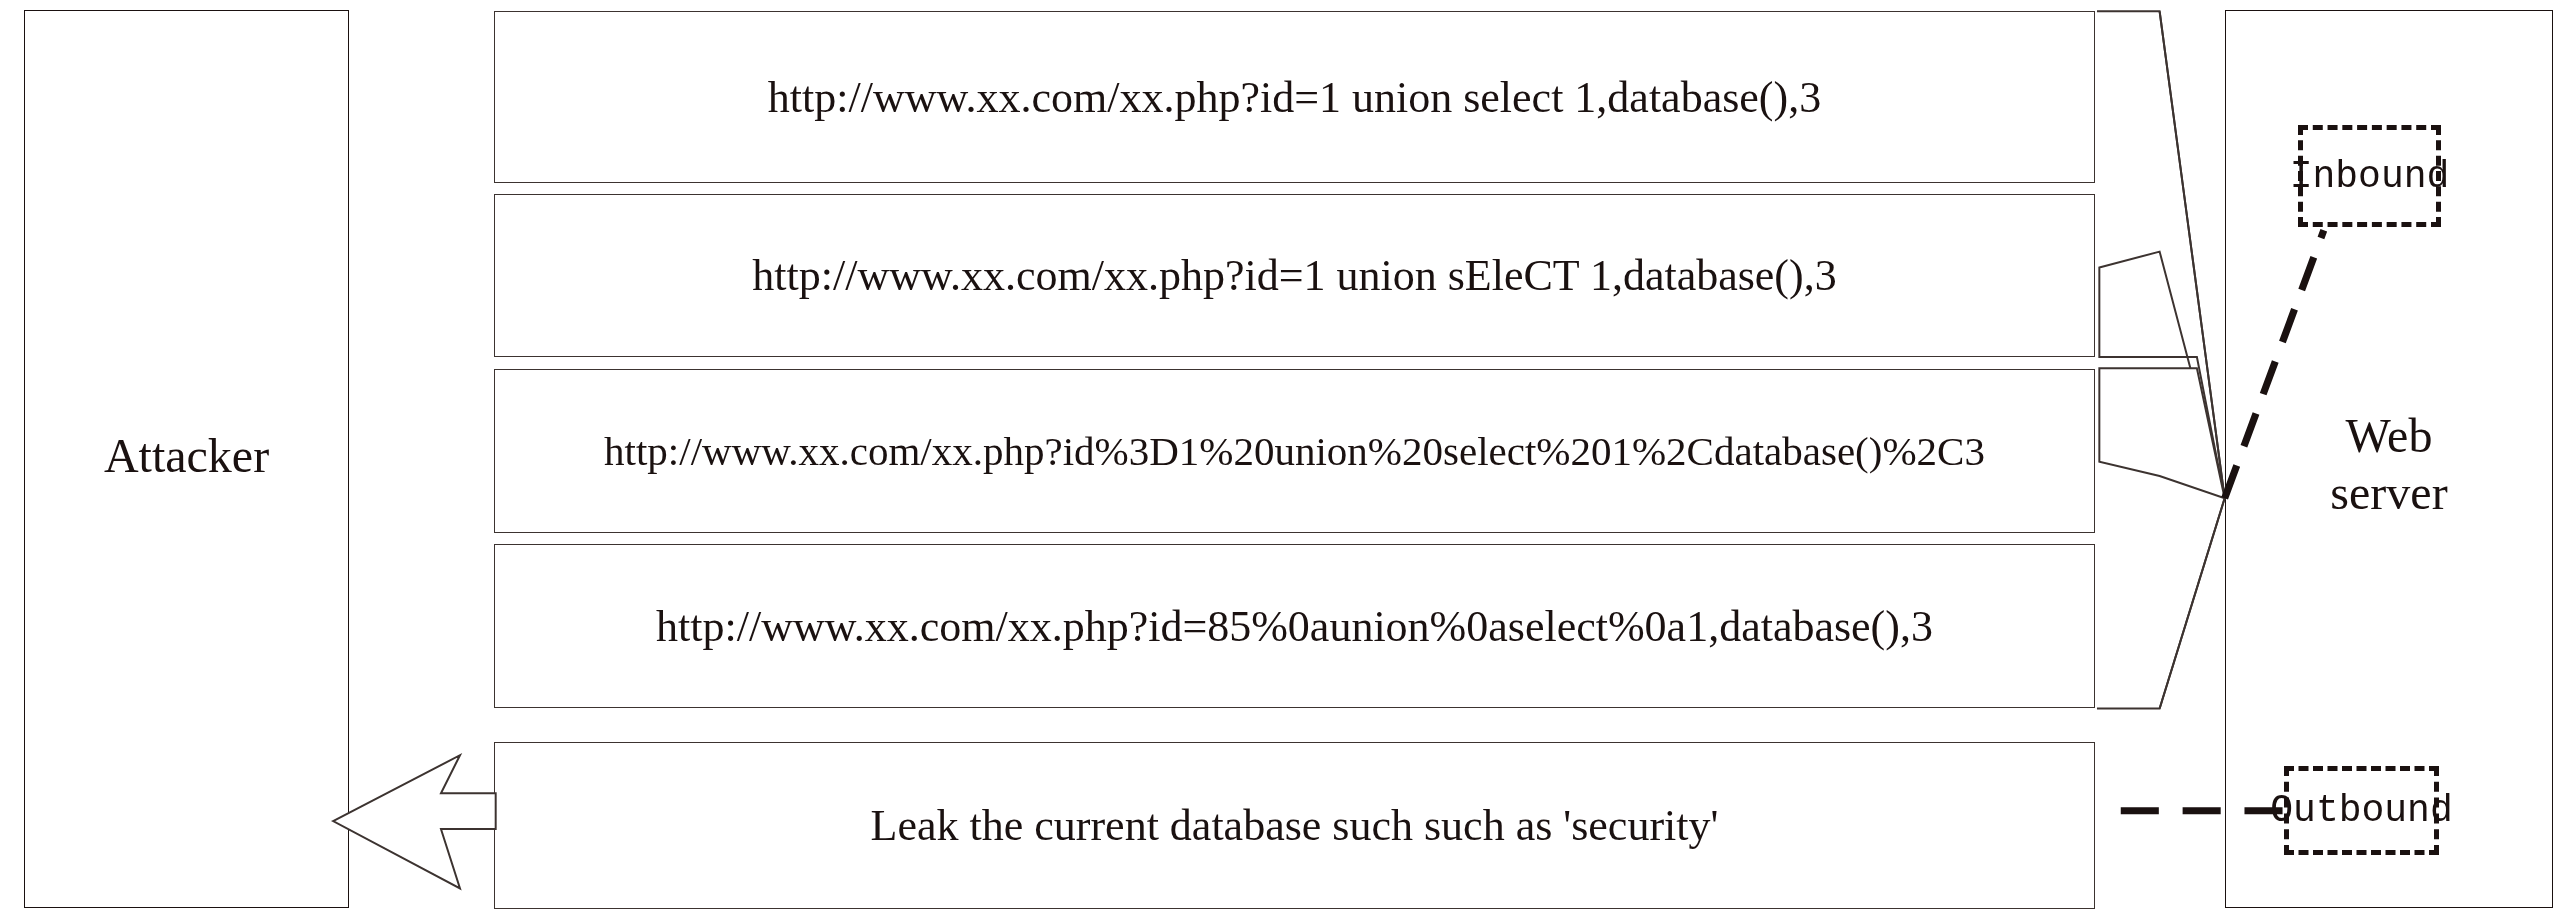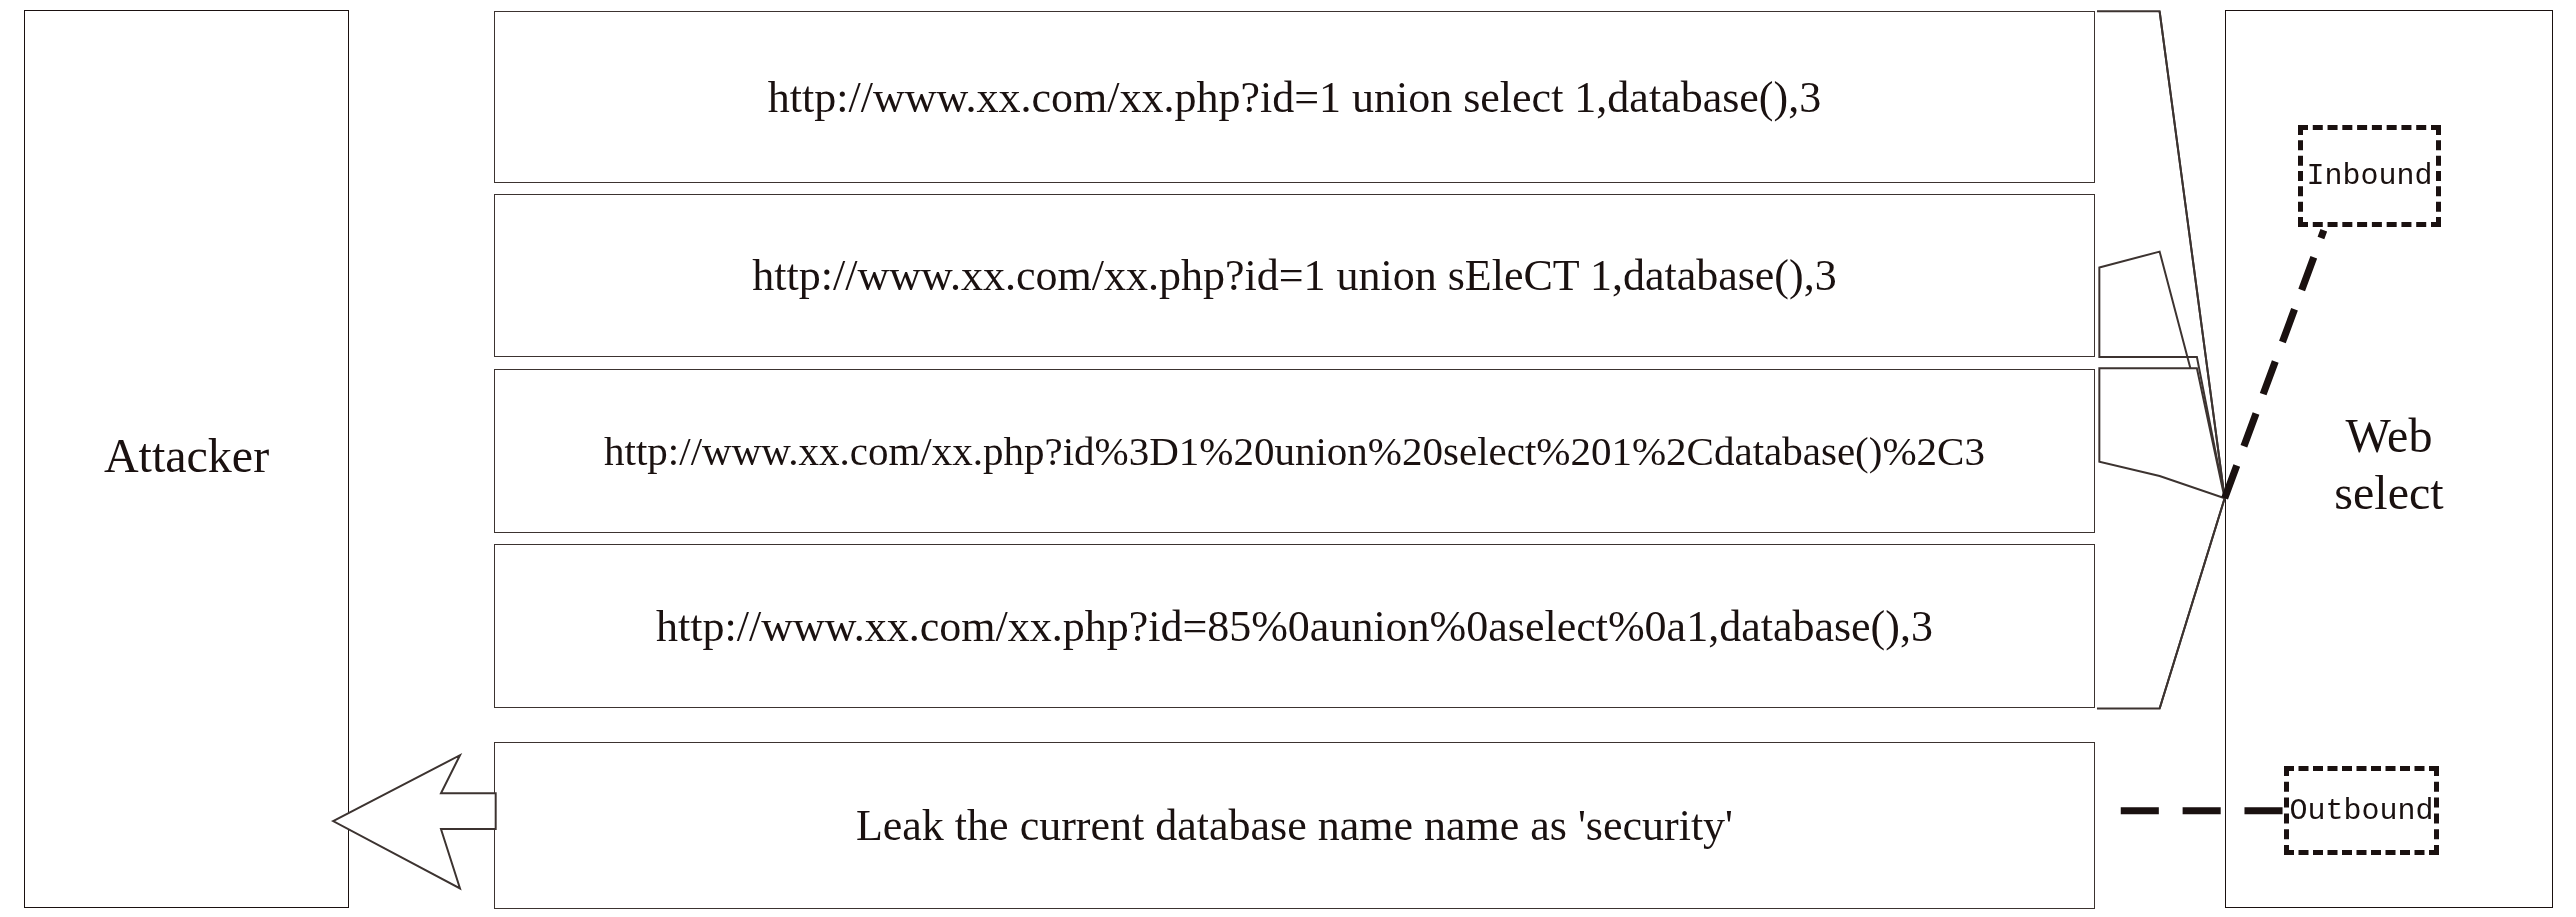--- a/index.html
+++ b/index.html
@@ -56,21 +56,21 @@
     position: absolute;
     box-sizing: border-box;
     border: 5.6px dashed #1a1110;
     display: flex;
     align-items: center;
     justify-content: center;
     background: transparent;
   }
   .dashed-label {
     font-family: "Liberation Mono", "DejaVu Sans Mono", monospace;
-    font-size: 30px;
+    font-size: 38px;
     color: #1a1110;
     white-space: nowrap;
   }
   svg.overlay {
     position: absolute;
     left: 0;
     top: 0;
     width: 2576px;
     height: 918px;
     pointer-events: none;
@@ -95,26 +95,26 @@
 
   <div class="msg-box" style="left:494px; top:369px; width:1601px; height:164px;">
     <span class="msg-text small">http://www.xx.com/xx.php?id%3D1%20union%20select%201%2Cdatabase()%2C3</span>
   </div>
 
   <div class="msg-box" style="left:494px; top:544px; width:1601px; height:164px;">
     <span class="msg-text">http://www.xx.com/xx.php?id=85%0aunion%0aselect%0a1,database(),3</span>
   </div>
 
   <div class="msg-box" style="left:494px; top:742px; width:1601px; height:167px;">
-    <span class="msg-text">Leak the current database name name as 'security'</span>
+    <span class="msg-text">Leak the current database such such as 'security'</span>
   </div>
 
   <div class="box" style="left:2225px; top:10.3px; width:328px; height:898px;">
     <div class="endpoint-label" style="top:397px;">Web
-select</div>
+server</div>
   </div>
 
   <div class="dashed-box" style="left:2298px; top:125px; width:143px; height:102px;">
     <span class="dashed-label">Inbound</span>
   </div>
 
   <div class="dashed-box" style="left:2284px; top:766px; width:155px; height:89px;">
     <span class="dashed-label">Outbound</span>
   </div>
 

